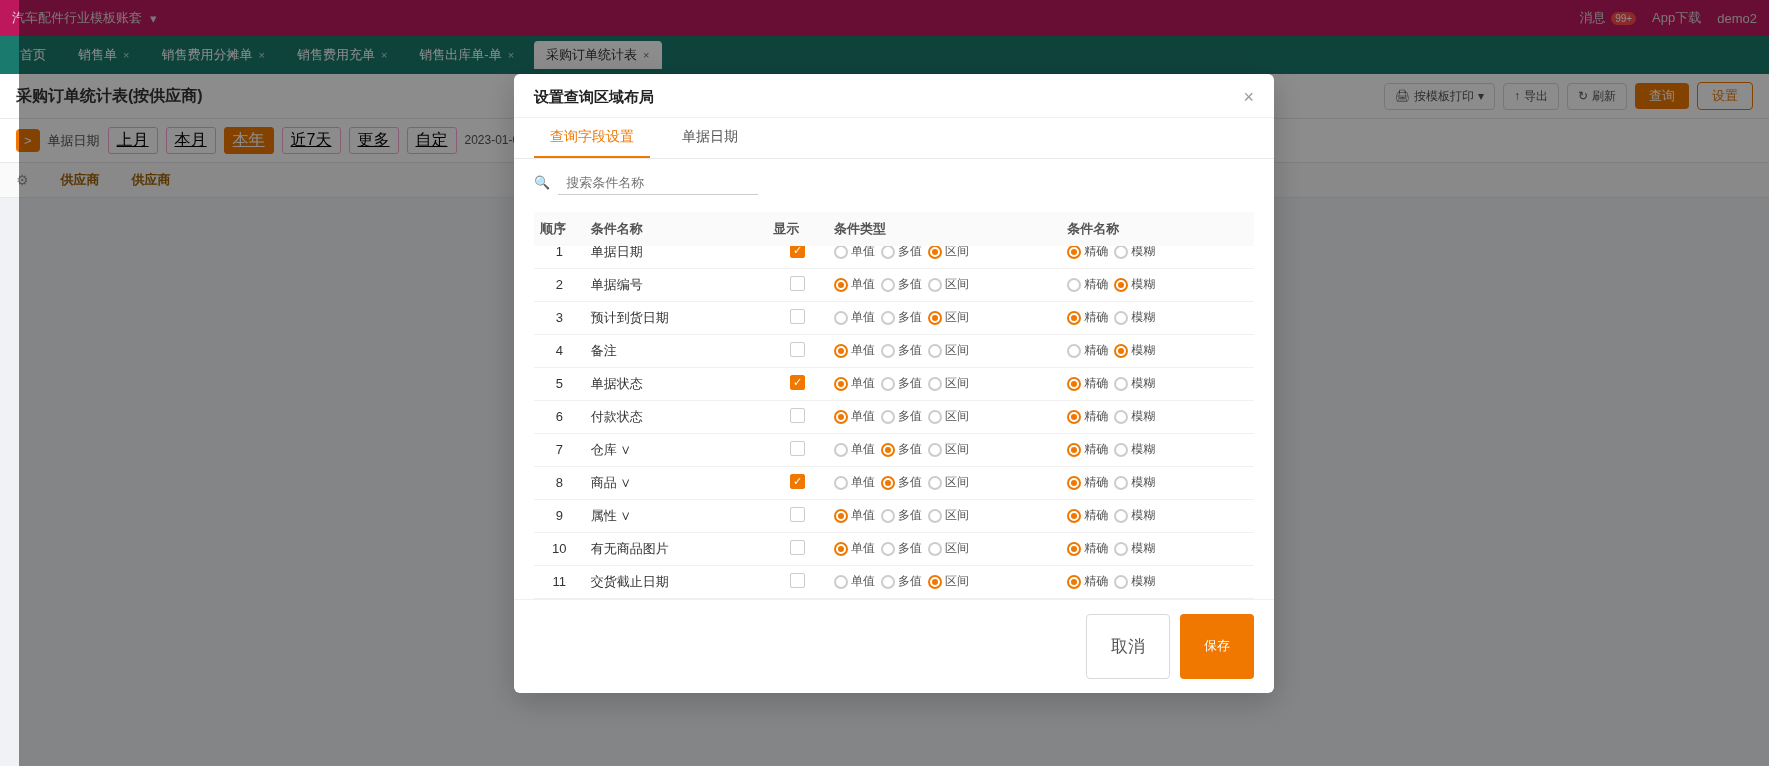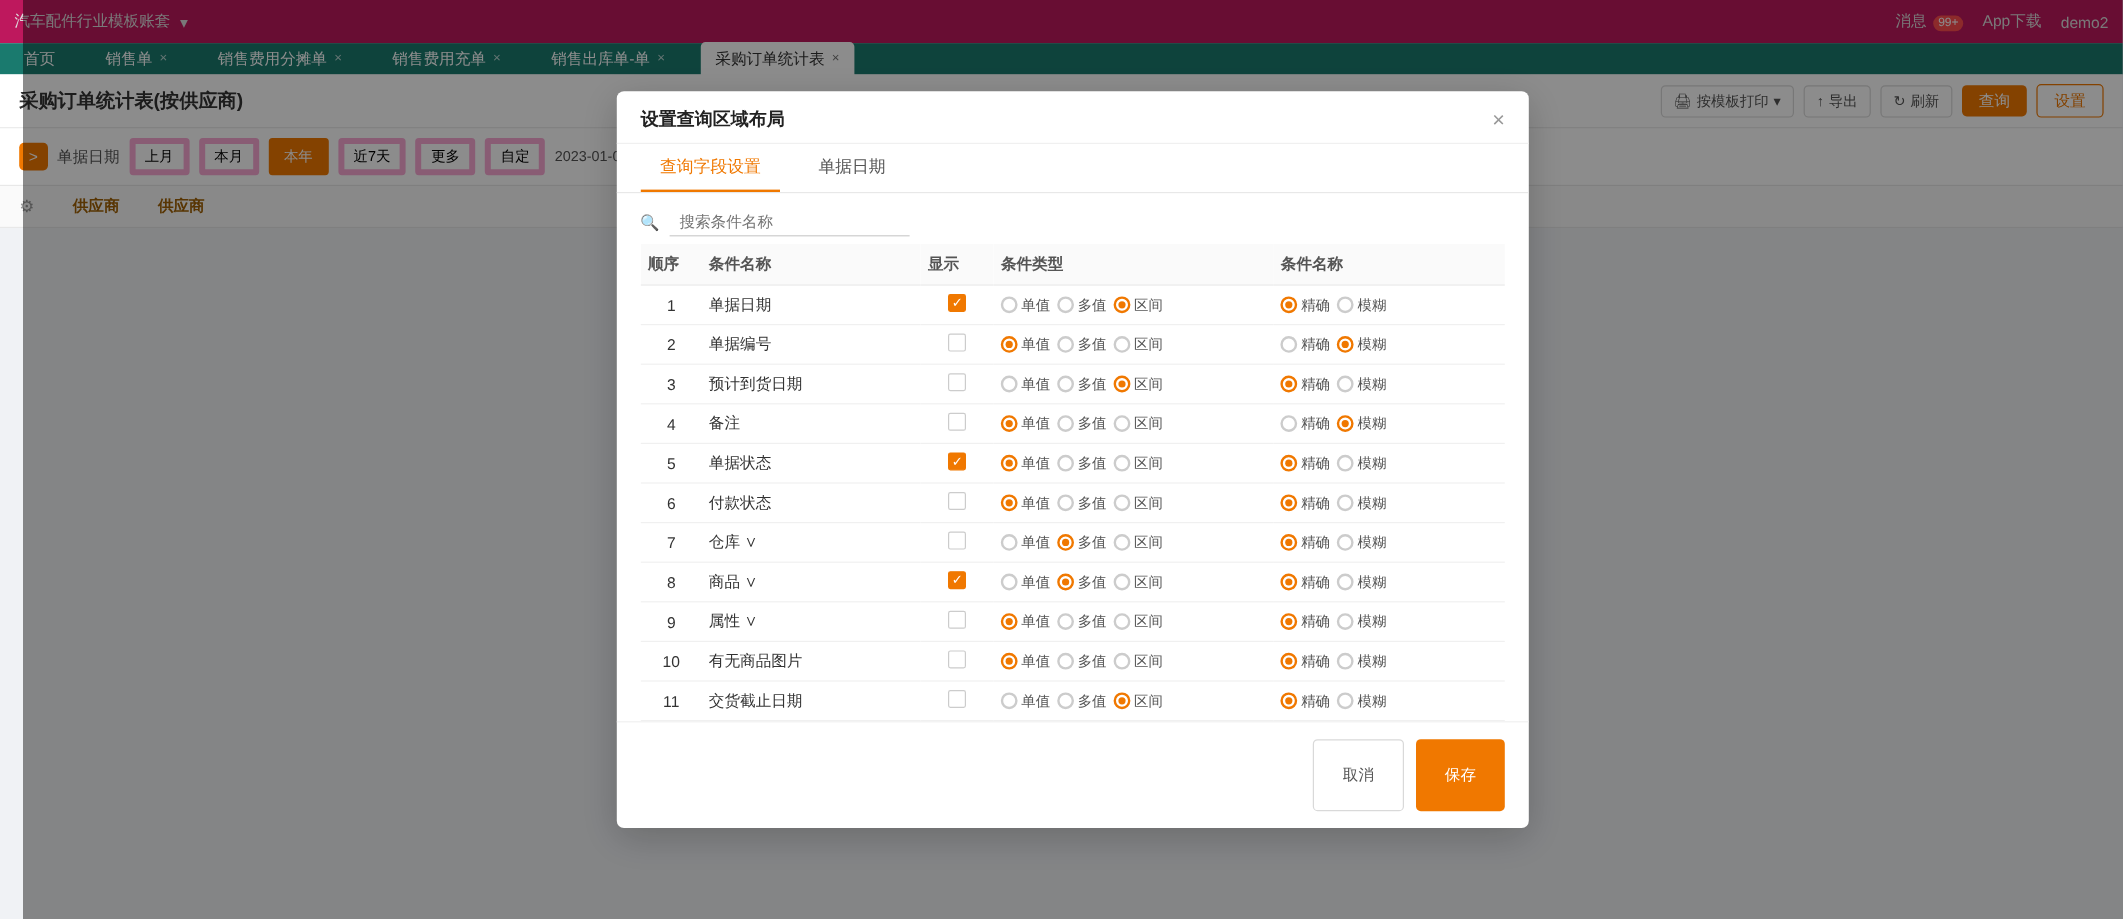--- a/index.html
+++ b/index.html
@@ -21,26 +21,26 @@
       background: #ff4d4f;
       color: #fff;
       border-radius: 10px;
       font-size: 10px;
       padding: 1px 4px;
       margin-left: 2px;
     }
 
     
     .tab-bar {
-      height: 26px;
+      height: 38px;
       background: #1a7a6e;
       display: flex;
       align-items: center;
       padding: 0 8px;
-      gap: 18px;
+      gap: 8px;
     }
     .tab-item {
       height: 28px;
       padding: 0 12px;
       border-radius: 4px 4px 0 0;
       display: flex;
       align-items: center;
       gap: 6px;
       font-size: 13px;
       color: #fff;
@@ -107,25 +107,26 @@
       color: #fff;
       border: none;
       border-radius: 4px;
       padding: 4px 8px;
       cursor: pointer;
       font-size: 13px;
     }
     .filter-label { color: #555; font-size: 13px; }
     .filter-date-btn {
       padding: 2px 8px;
-      border: 5px solid #f9a8d4;
+      border: 1px solid #f9a8d4;
       border-radius: 3px;
       cursor: pointer;
-      font-size: 12px;
+      font-size: 16px;
       background: #fff;
+      text-decoration: underline;
     }
     .filter-date-btn.active {
       background: #f07800;
       color: #fff;
       border-color: #f07800;
     }
     .filter-date-range { font-size: 12px; color: #555; }
 
     
     .table-area {
@@ -219,21 +220,21 @@
       border-collapse: collapse;
       font-size: 13px;
     }
     .modal-table thead th {
       background: #fafafa;
       padding: 8px 6px;
       text-align: left;
       color: #555;
       font-weight: 600;
       border-bottom: 1px solid #e8e8e8;
-      position: sticky; top: 0; z-index: 1;
+      position: sticky; top: 11px; z-index: 1;
     }
     .modal-table tbody tr {
       border-bottom: 1px solid #f0f0f0;
     }
     .modal-table tbody td {
       padding: 7px 6px;
       color: #333;
       vertical-align: middle;
     }
     .td-order { color: #f07800; font-weight: 500; text-align: center; }
@@ -285,21 +286,21 @@
       justify-content: flex-end;
       gap: 10px;
       border-top: 1px solid #f0f0f0;
     }
     .btn-cancel {
       padding: 20px 24px;
       border: 1px solid #d9d9d9;
       border-radius: 4px;
       background: #fff;
       cursor: pointer;
-      font-size: 13px;
+      font-size: 17px;
       color: #555;
     }
     .btn-save {
       padding: 6px 24px;
       border: none;
       border-radius: 4px;
       background: #f07800;
       color: #fff;
       cursor: pointer;
       font-size: 13px;

